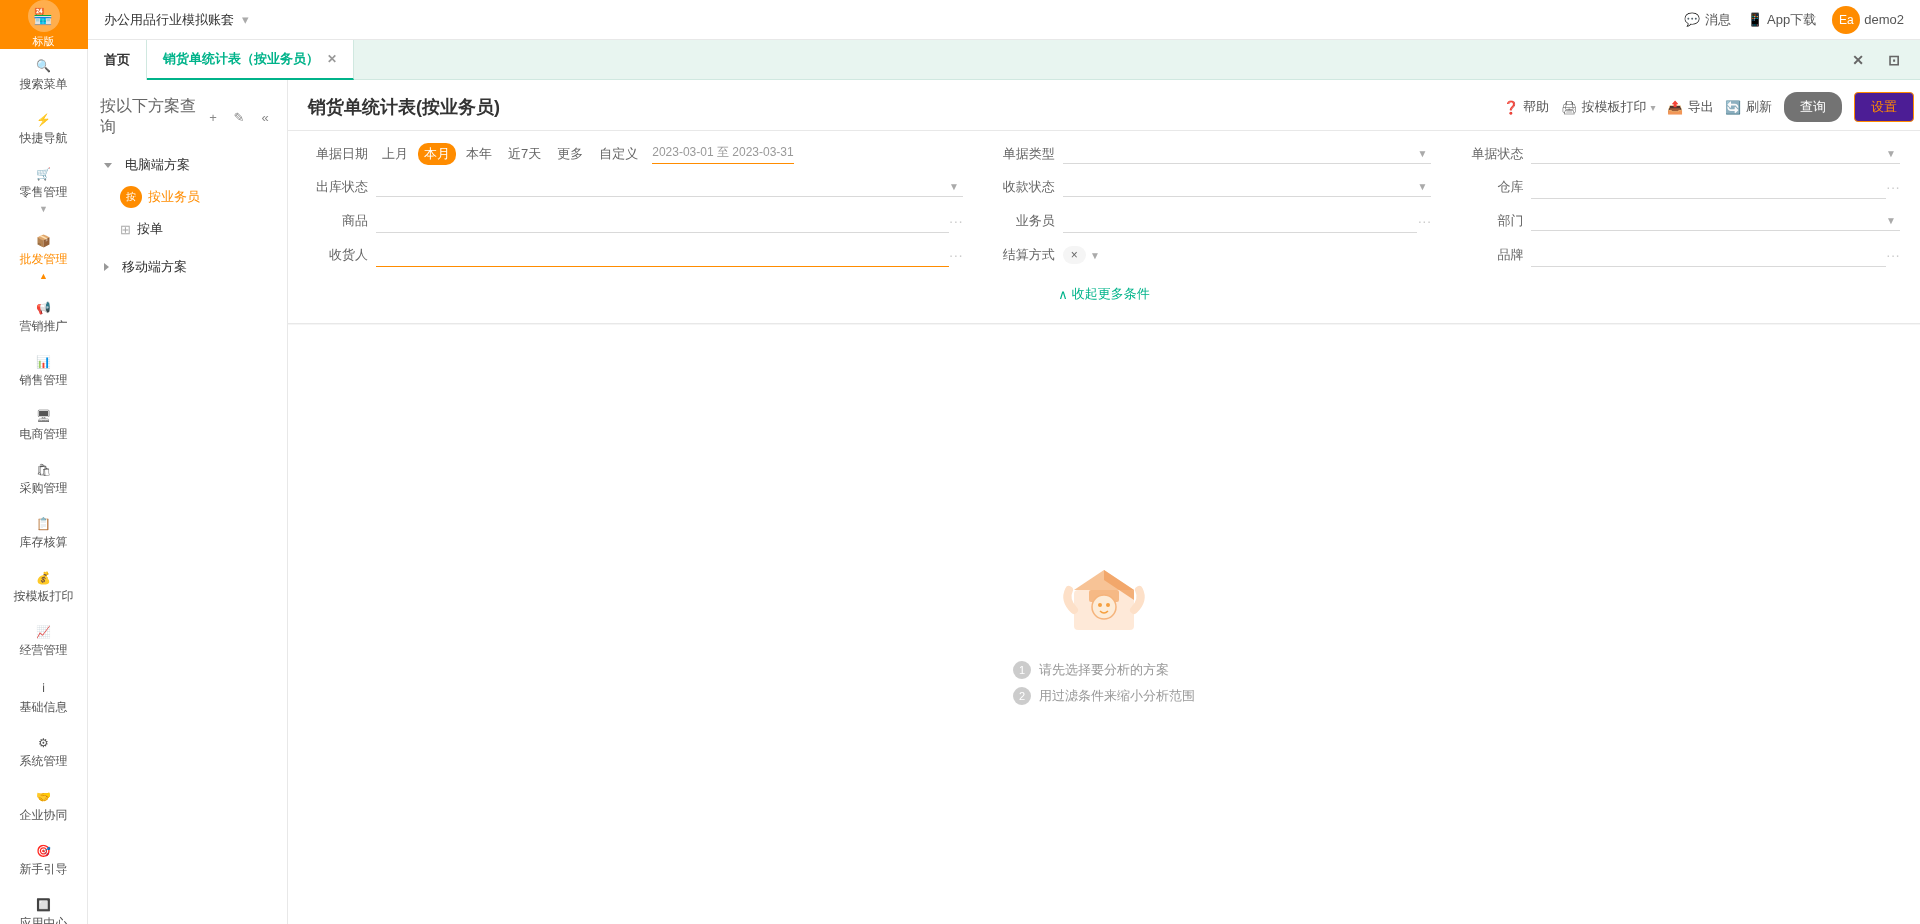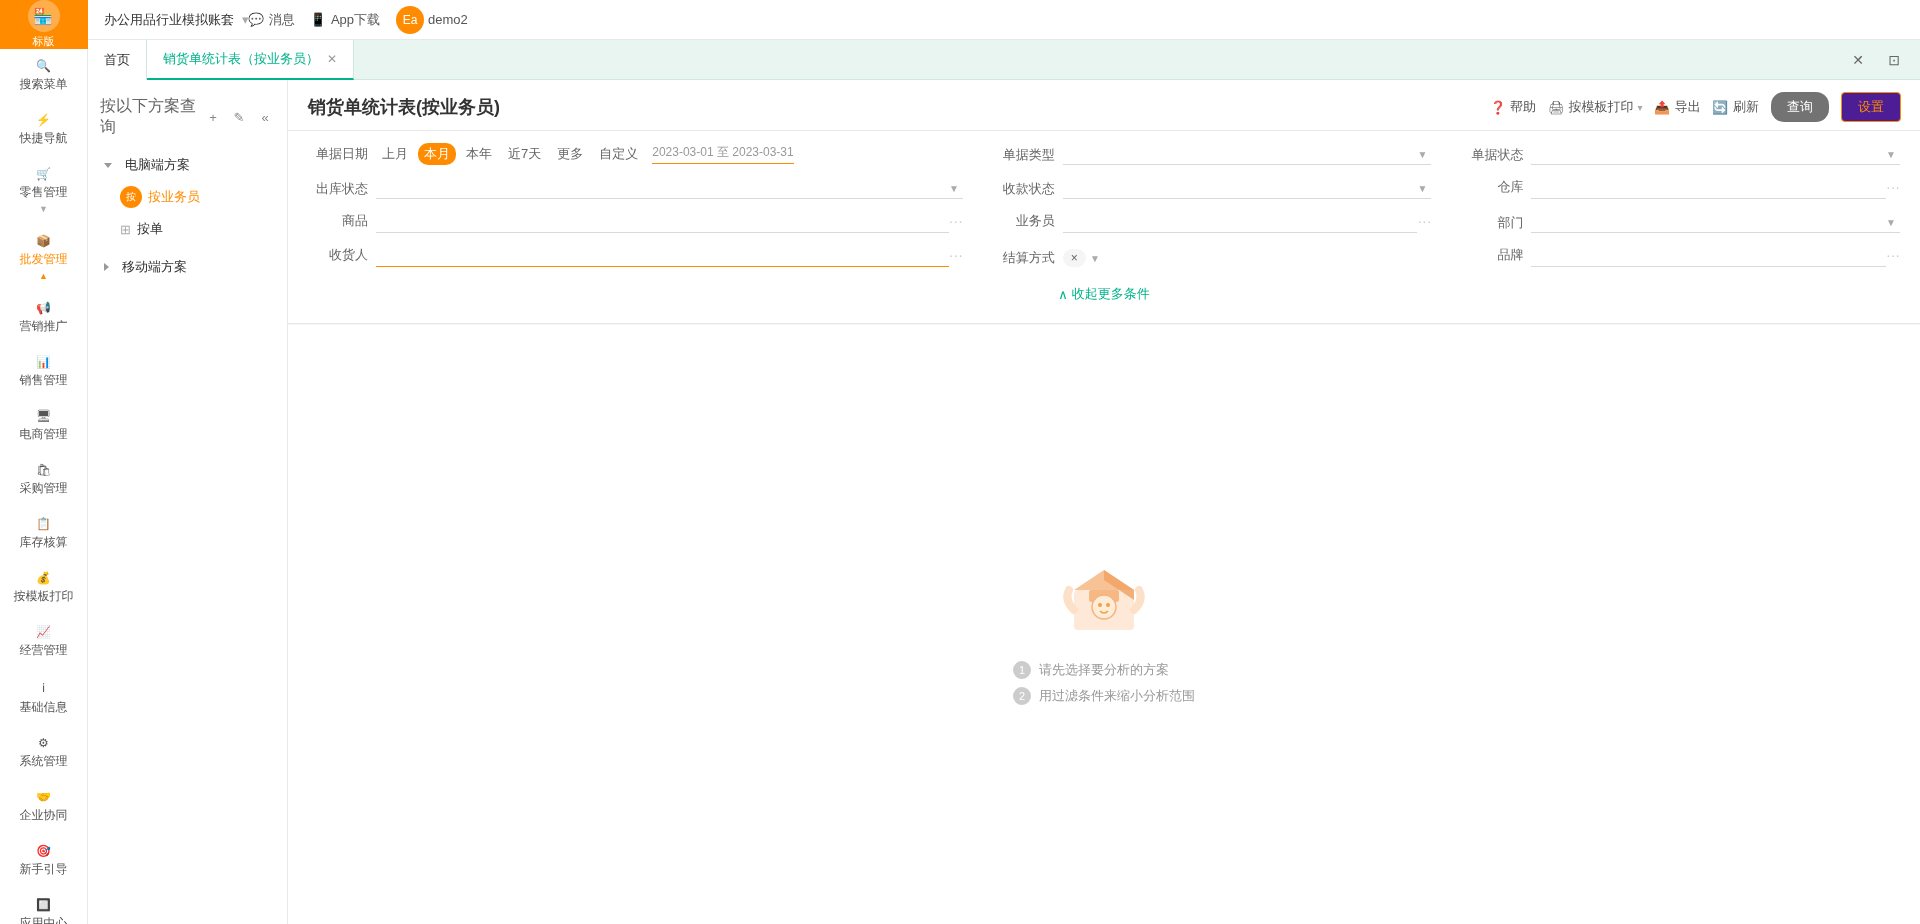--- a/index.html
+++ b/index.html
@@ -9,28 +9,28 @@
     .sidebar { width: 88px; background: #fff; display: flex; flex-direction: column; align-items: center; border-right: 1px solid #e8e8e8; z-index: 10; }
     .sidebar-logo { width: 88px; height: 56px; background: #ff8c00; display: flex; flex-direction: column; align-items: center; justify-content: center; color: #fff; font-size: 11px; }
     .logo-icon { width: 32px; height: 32px; background: rgba(255,255,255,0.3); border-radius: 50%; display: flex; align-items: center; justify-content: center; margin-bottom: 2px; font-size: 16px; }
     .sidebar-nav-item { width: 88px; padding: 10px 0; text-align: center; cursor: pointer; color: #555; font-size: 12px; display: flex; flex-direction: column; align-items: center; gap: 3px; }
     .sidebar-nav-item.active { color: #ff8c00; }
 
     
     .main { flex: 1; display: flex; flex-direction: column; overflow: hidden; }
 
     
-    .top-header { height: 40px; background: #fff; display: flex; align-items: center; padding: 0 16px; border-bottom: 1px solid #e8e8e8; }
+    .top-header { height: 40px; background: #fff; display: flex; align-items: center; padding: 0 16px; border-bottom: 1px solid #e8e8e8; justify-content: space-between; }
     .header-left { display: flex; align-items: center; gap: 8px; font-size: 13px; color: #333; }
     .header-right { display: flex; align-items: center; gap: 16px; font-size: 13px; color: #555; }
     .header-right-item { display: flex; align-items: center; gap: 4px; cursor: pointer; }
     .avatar { width: 28px; height: 28px; border-radius: 50%; background: #ff8c00; display: flex; align-items: center; justify-content: center; color: #fff; font-size: 12px; overflow: hidden; }
 
     
-    .tab-bar { height: 40px; background: #e8f5f0; display: flex; align-items: center; padding: 0 0; border-bottom: 1px solid #d0e8e0; }
+    .tab-bar { height: 40px; background: #e8f5f0; display: flex; align-items: center; padding: 0 0; border-bottom: 1px solid #d0e8e0; font-weight: bold; }
     .tab-item { height: 40px; display: flex; align-items: center; padding: 0 16px; font-size: 13px; cursor: pointer; color: #333; border-right: 1px solid #d0e8e0; }
     .tab-item.home { background: #fff; color: #333; }
     .tab-item.active { background: #fff; color: #00b38a; border-bottom: 2px solid #00b38a; }
     .tab-close { margin-left: 8px; font-size: 12px; color: #999; cursor: pointer; }
     .tab-bar-actions { margin-left: auto; display: flex; align-items: center; gap: 8px; padding-right: 12px; }
     .tab-action-btn { width: 28px; height: 28px; display: flex; align-items: center; justify-content: center; cursor: pointer; color: #666; font-size: 14px; }
 
     
     .page-content { flex: 1; display: flex; overflow: hidden; background: #f5f5f5; }
 
@@ -44,30 +44,30 @@
     .scheme-sub-item { padding: 6px 12px 6px 32px; display: flex; align-items: center; gap: 6px; cursor: pointer; font-size: 13px; color: #333; }
     .scheme-sub-item.active { color: #ff8c00; }
     .scheme-circle { width: 22px; height: 22px; border-radius: 50%; background: #ff8c00; color: #fff; display: flex; align-items: center; justify-content: center; font-size: 11px; }
     .triangle-right { width: 0; height: 0; border-left: 5px solid #999; border-top: 4px solid transparent; border-bottom: 4px solid transparent; }
     .triangle-down { width: 0; height: 0; border-top: 5px solid #999; border-left: 4px solid transparent; border-right: 4px solid transparent; }
 
     
     .right-panel { flex: 1; display: flex; flex-direction: column; overflow: hidden; }
 
     
-    .page-title-bar { background: #fff; padding: 12px 19px 8px 20px; border-bottom: 1px solid #e8e8e8; display: flex; align-items: center; justify-content: space-between; }
+    .page-title-bar { background: #fff; padding: 12px 6px 8px 20px; border-bottom: 1px solid #e8e8e8; display: flex; align-items: center; justify-content: space-between; }
     .page-title { font-size: 18px; font-weight: bold; color: #333; }
     .page-actions { display: flex; align-items: center; gap: 12px; font-size: 13px; color: #555; }
     .page-action-item { display: flex; align-items: center; gap: 4px; cursor: pointer; }
     .btn-orange { background: #737373; color: #fff; border: none; padding: 6px 16px; border-radius: 13px; cursor: pointer; font-size: 13px; }
     .btn-outline-orange { background: #4c1d95; color: #ff8c00; border: 1px solid #ff8c00; padding: 5px 16px; border-radius: 4px; cursor: pointer; font-size: 13px; }
 
     
     .filter-area { background: #fff; padding: 12px 20px; border-bottom: 1px solid #e8e8e8; }
-    .filter-row { display: flex; align-items: flex-end; gap: 32px; margin-bottom: 10px; }
+    .filter-row { display: flex; align-items: center; gap: 32px; margin-bottom: 10px; }
     .filter-row:last-child { margin-bottom: 0; }
     .date-tab { padding: 2px 6px; cursor: pointer; color: #666; border-radius: 2px; }
     .date-tab.active { background: #ff8c00; color: #fff; border-radius: 10px; }
     .date-range { font-size: 12px; color: #999; margin-left: 4px; border-bottom: 1px solid #ff8c00; padding-bottom: 2px; }
     .filter-select { flex: 1; border: none; border-bottom: 1px solid #d9d9d9; padding: 4px 4px; font-size: 13px; color: #333; background: transparent; display: flex; align-items: center; justify-content: space-between; cursor: pointer; min-width: 0; }
     .filter-input { flex: 1; border: none; border-bottom: 1px solid #d9d9d9; padding: 4px 4px; font-size: 13px; color: #333; outline: none; background: transparent; }
     .filter-input.active { border-bottom-color: #ff8c00; }
     .dots { color: #ccc; font-size: 14px; cursor: pointer; }
     .chevron-down { color: #aaa; font-size: 10px; }
     .filter-tag { display: flex; align-items: center; gap: 4px; background: #f5f5f5; border-radius: 10px; padding: 2px 8px; font-size: 12px; }

